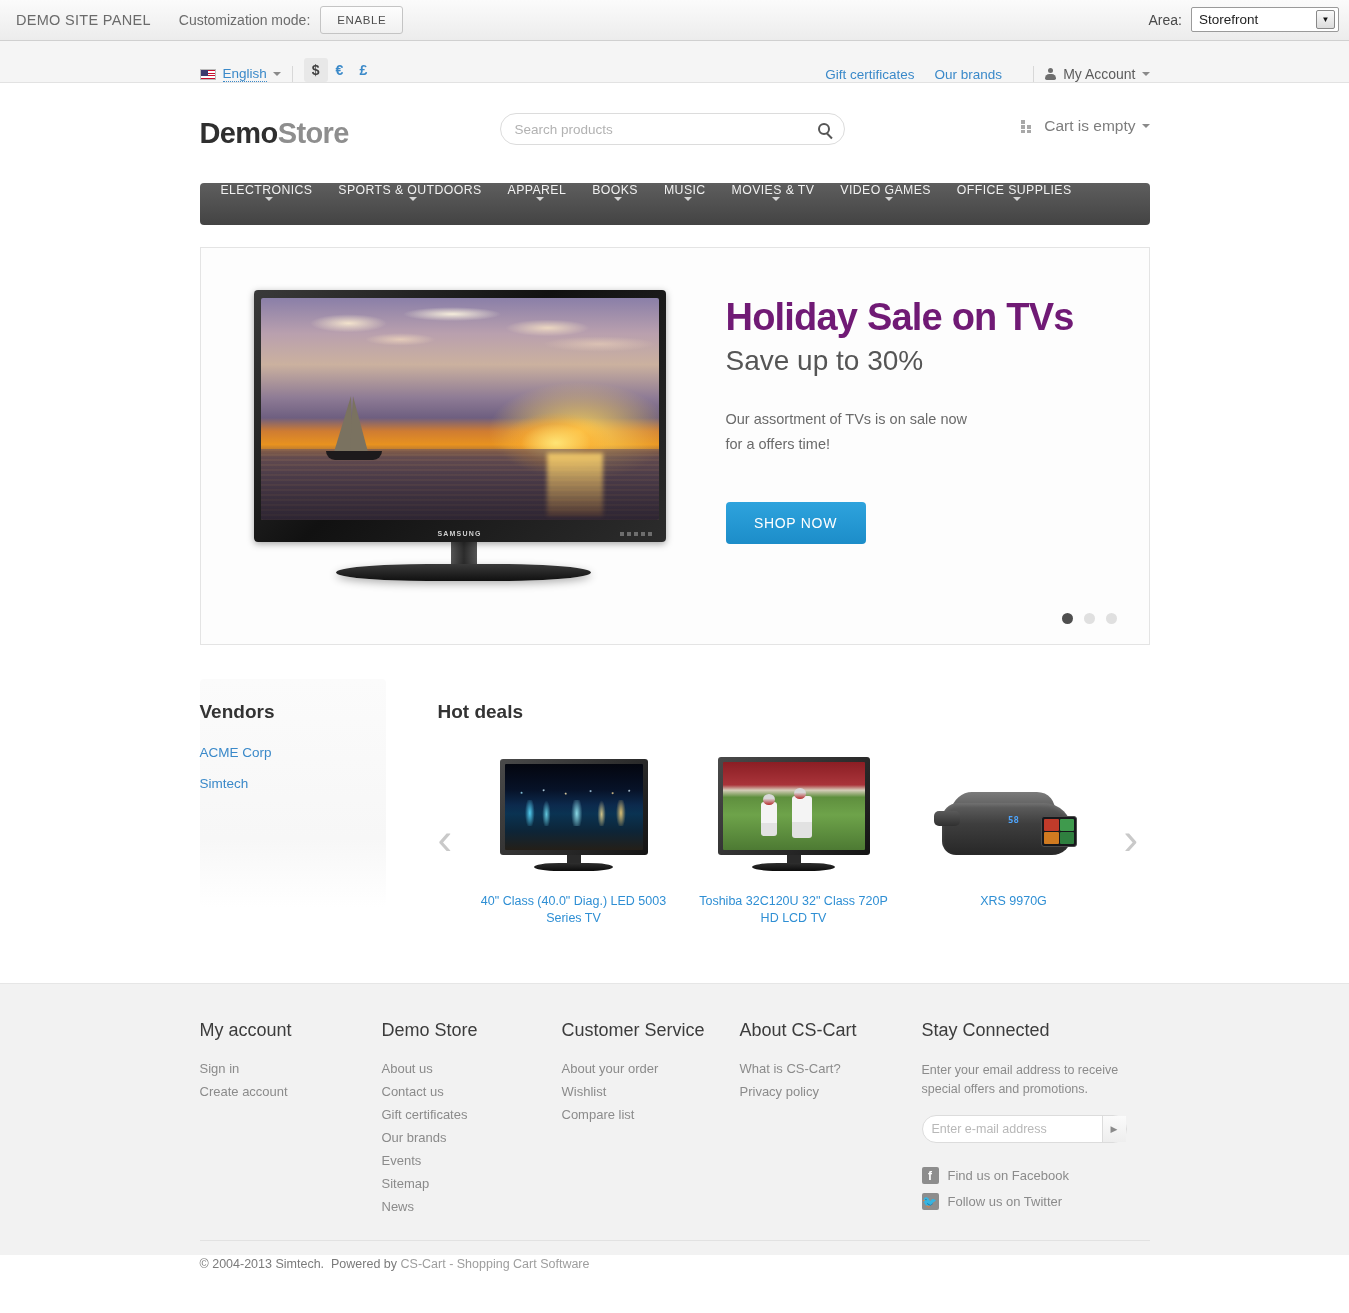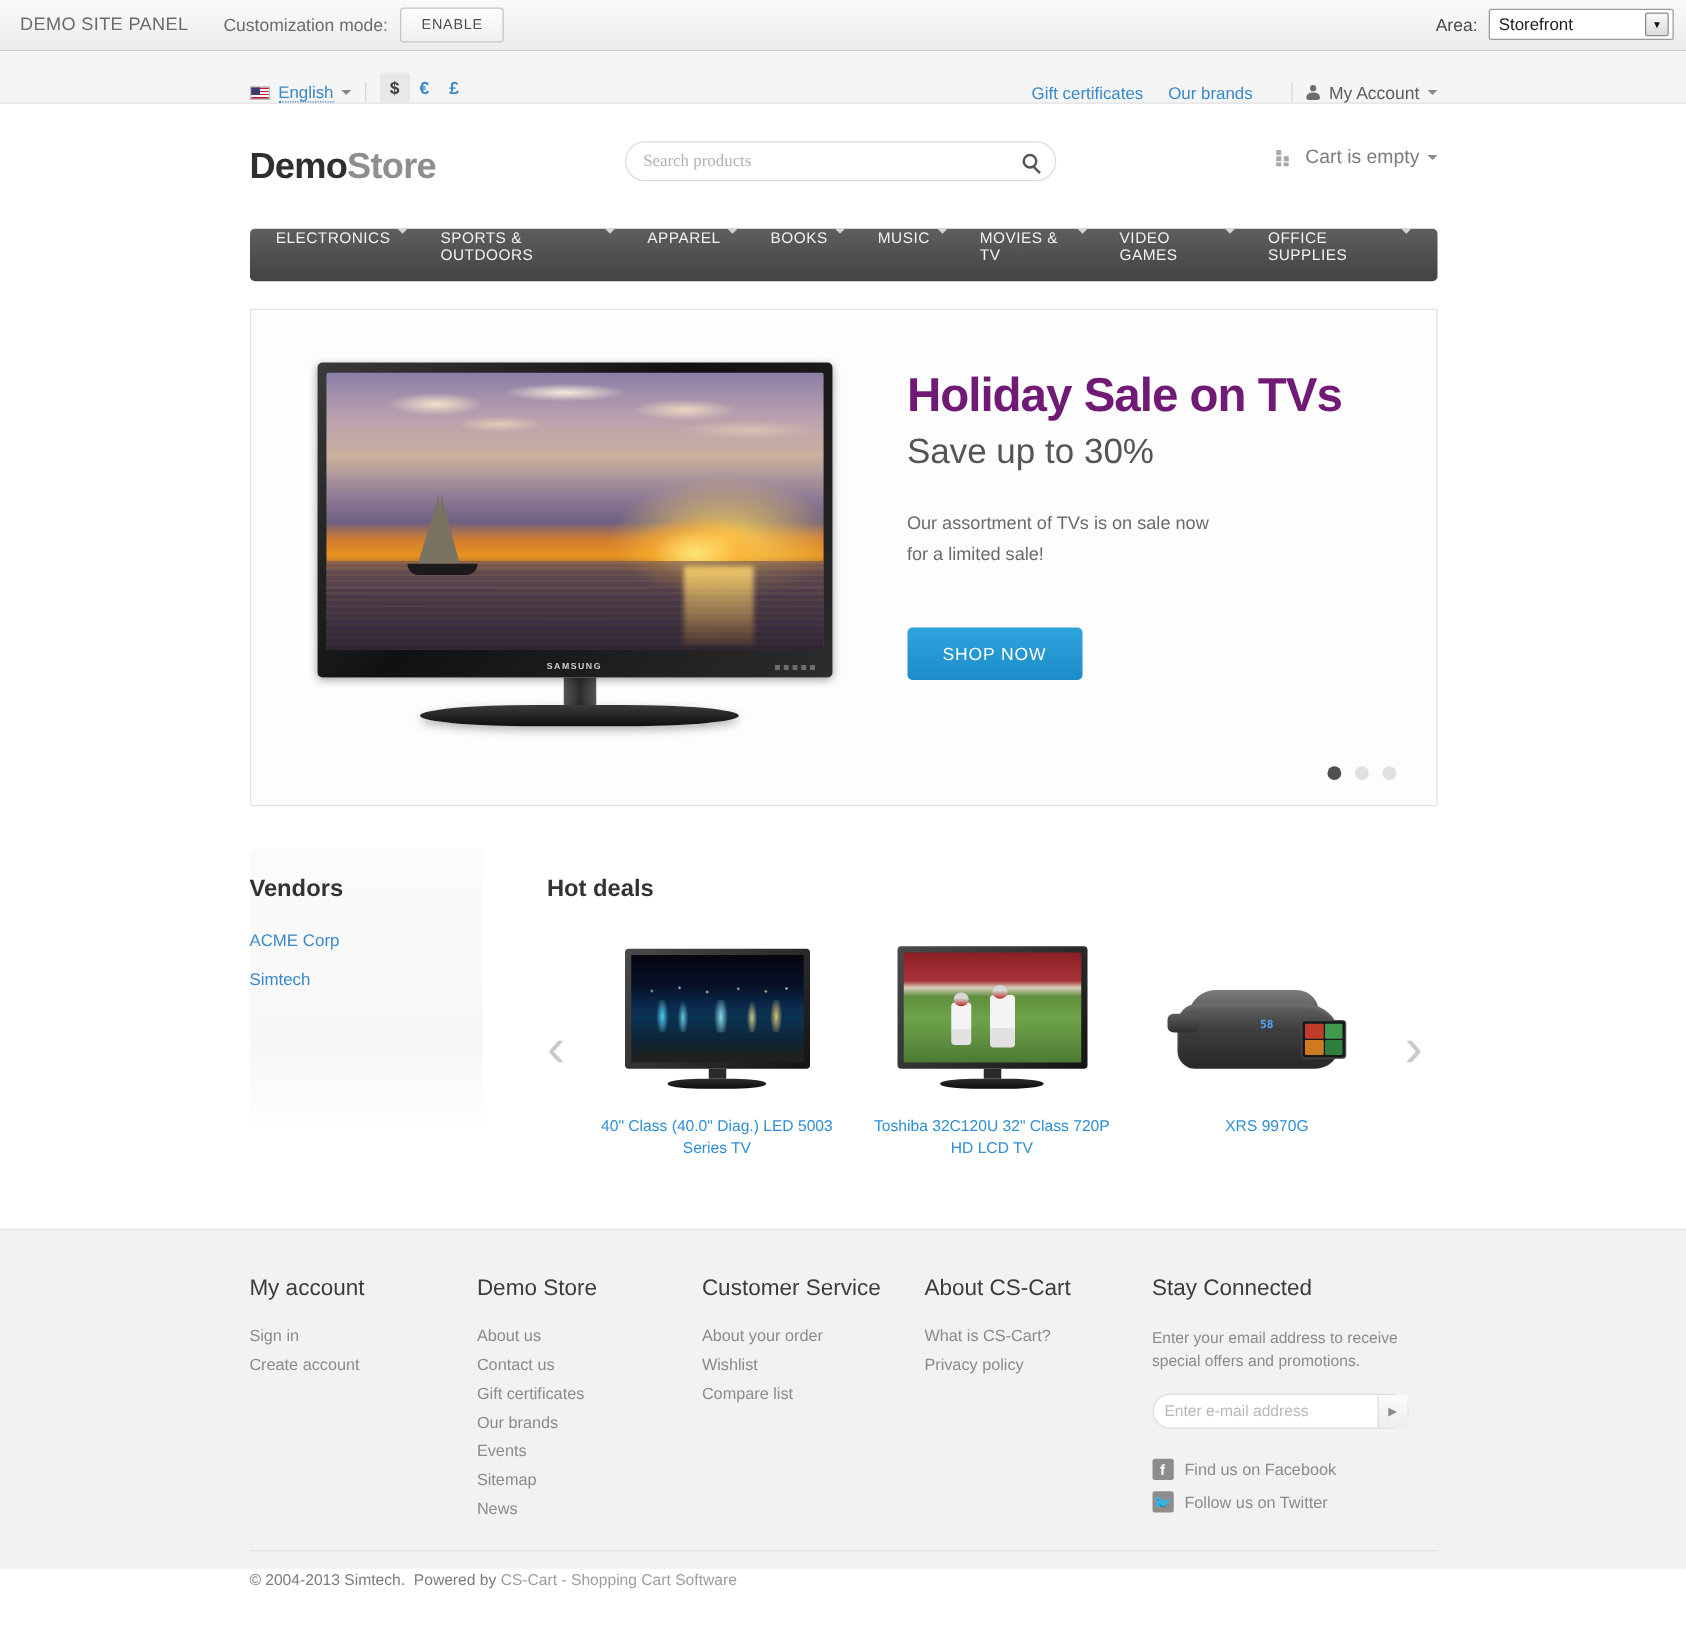--- a/index.html
+++ b/index.html
@@ -118,21 +118,21 @@
   .search-box {
     position: absolute; left: 300px; top: 28px;
     width: 345px; height: 32px;
     border: 1px solid #dcdcdc; border-radius: 17px;
     background: #fff; display: flex; align-items: center;
     padding: 0 14px;
   }
   .search-input {
     border: none; outline: none; flex: 1;
     font-size: 13.5px; color: #701a75;
-    font-family: Liberation Serif, serif; background: transparent;
+    font-family: Liberation Sans, sans-serif; background: transparent;
   }
   .search-input::placeholder { color: #b2b2b2; }
   .mag {
     width: 12px; height: 12px; border: 2px solid #555;
     border-radius: 50%; position: relative;
   }
   .mag:after {
     content:''; position:absolute; right:-5px; bottom:-4px;
     width: 7px; height: 2px; background:#555; transform: rotate(45deg);
   }
@@ -154,23 +154,23 @@
   .cart-text { font-size: 15.5px; color: #7d7d7d; }
 
   
   .nav {
     width: 950px; margin: 0 auto; height: 42px;
     background: linear-gradient(to bottom,#5e5e5e,#434343);
     border-radius: 4px; display: flex; align-items: center;
     padding: 0 8px;
   }
   .nav-item {
-    display: flex; padding: 0 13px;
+    display: flex; align-items: center; padding: 0 13px;
     font-size: 12.3px; color: #f2f2f2; letter-spacing: 0.4px;
-    cursor: pointer; height: 100%;
+    cursor: pointer; height: 100%; flex-direction: column;
   }
   .nav-caret {
     margin-left: 6px; width:0; height:0;
     border-left: 4px solid transparent; border-right: 4px solid transparent;
     border-top: 4px solid #d5d5d5;
   }
 
   
   .banner {
     width: 950px; margin: 22px auto 0; height: 398px;
@@ -583,21 +583,21 @@
     </div>
     <div class="tv-neck"></div>
     <div class="tv-base"></div>
   </div>
 
   <div class="banner-text">
     <div class="b-h1">Holiday Sale on TVs</div>
     <div class="b-h2">Save up to 30%</div>
     <div class="b-p">
       <div>Our assortment of TVs is on sale now</div>
-      <div>for a limited sale!</div>
+      <div>for a offers time!</div>
     </div>
     <button class="shop-btn">SHOP NOW</button>
   </div>
 
   <div class="dots">
     <span class="dot active"></span>
     <span class="dot"></span>
     <span class="dot"></span>
   </div>
 </div>

